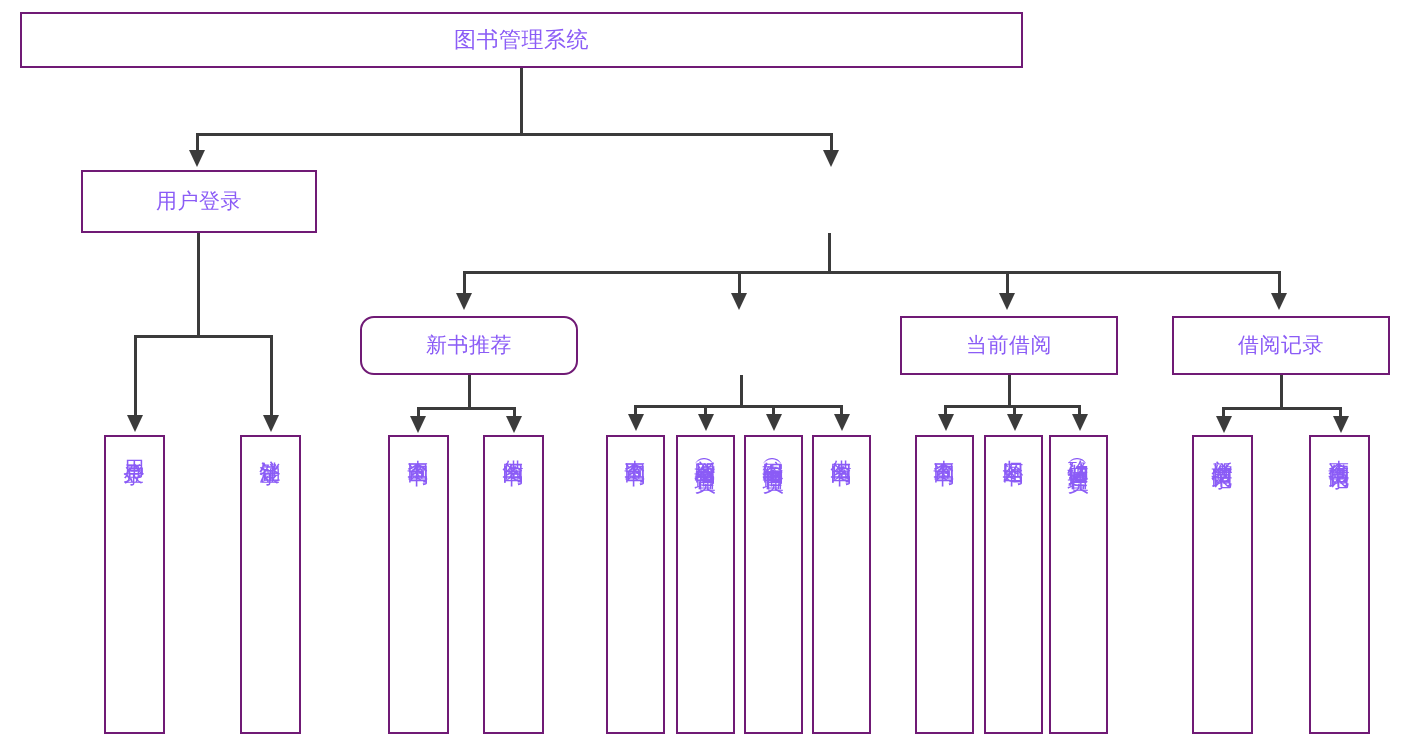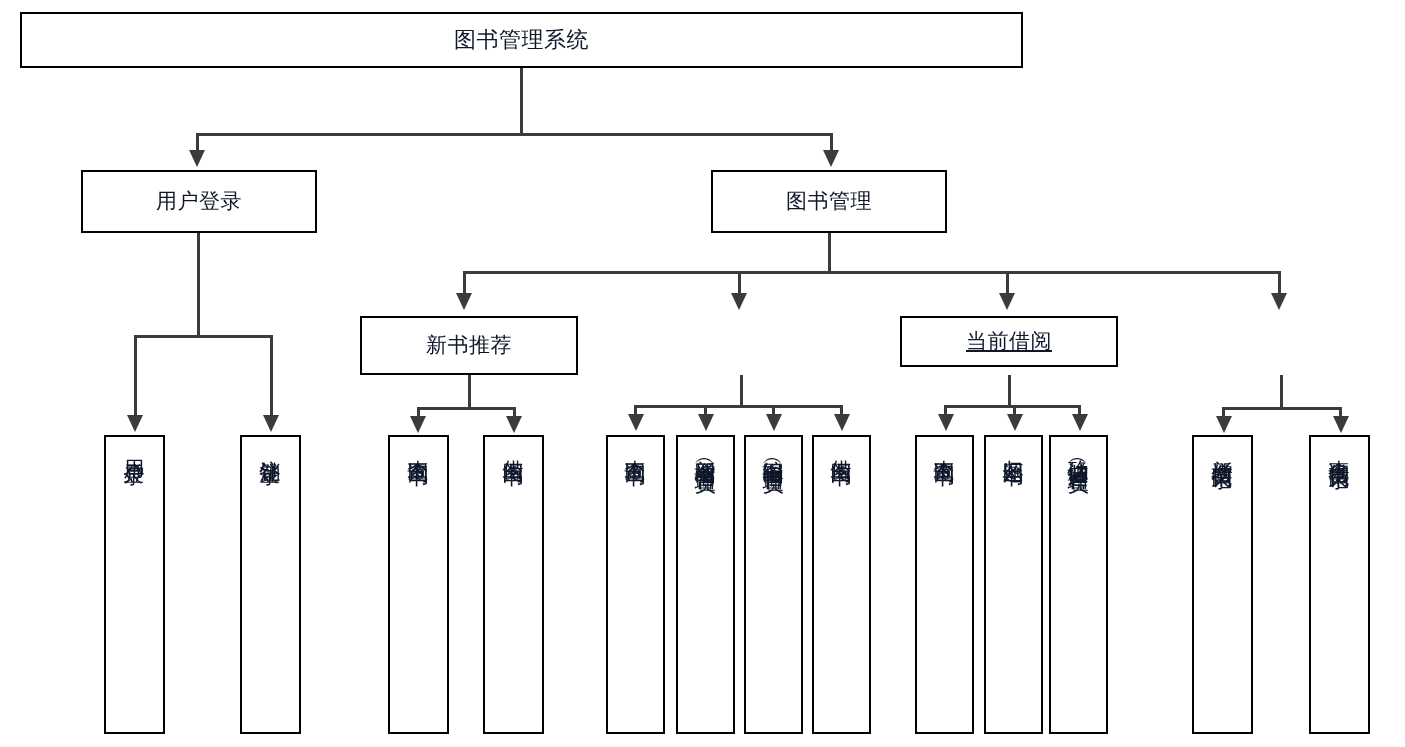--- a/index.html
+++ b/index.html
@@ -11,26 +11,26 @@
     position: relative;
     width: 1405px;
     height: 747px;
     background: #ffffff;
     font-family: "Liberation Sans", "DejaVu Sans", sans-serif;
     overflow: hidden;
   }
   .node {
     position: absolute;
     box-sizing: border-box;
-    border: 2px solid #000000;
+    border: 2px solid #701a75;
     background: #ffffff;
     display: flex;
     align-items: center;
     justify-content: center;
-    color: #0f172a;
+    color: #8b5cf6;
   }
   .node .label {
     display: block;
     text-align: center;
     line-height: 1.18;
     letter-spacing: 0.5px;
   }
   .node.horiz .label {
     font-size: 21px;
     writing-mode: horizontal-tb;
@@ -91,47 +91,47 @@
   <div class="ln v" style="left:196px; top:133px; height:22px;"></div>
   <div class="arrow" style="left:189px; top:150px;"></div>
 
   <div class="ln v" style="left:830px; top:133px; height:22px;"></div>
   <div class="arrow" style="left:823px; top:150px;"></div>
 
   <div class="node horiz" style="left:81px; top:170px; width:236px; height:63px;">
     <span class="label">用户登录</span>
   </div>
 
-  <div class="node horiz" style="left:711px; top:170px; width:236px; height:63px;">
-    <span class="label">图书管理</span>
-  </div>
 
   <div class="ln v" style="left:197px; top:233px; height:104px;"></div>
   <div class="ln h" style="left:134px; top:335px; width:139px;"></div>
   <div class="ln v" style="left:134px; top:335px; height:83px;"></div>
   <div class="arrow" style="left:127px; top:415px;"></div>
   <div class="ln v" style="left:270px; top:335px; height:83px;"></div>
   <div class="arrow" style="left:263px; top:415px;"></div>
 
   <div class="ln v" style="left:828px; top:233px; height:40px;"></div>
   <div class="ln h" style="left:463px; top:271px; width:818px;"></div>
   <div class="ln v" style="left:463px; top:271px; height:25px;"></div>
   <div class="arrow" style="left:456px; top:293px;"></div>
   <div class="ln v" style="left:738px; top:271px; height:25px;"></div>
   <div class="arrow" style="left:731px; top:293px;"></div>
   <div class="ln v" style="left:1006px; top:271px; height:25px;"></div>
   <div class="arrow" style="left:999px; top:293px;"></div>
   <div class="ln v" style="left:1278px; top:271px; height:25px;"></div>
   <div class="arrow" style="left:1271px; top:293px;"></div>
 
-  <div class="node horiz" style="left:360px; top:316px; width:218px; height:59px;">
+  <div class="node horiz" style="left:360px; top:316px; width:218px; height:59px;border-radius:14px;">
     <span class="label">新书推荐</span>
   </div>
-  <div class="node horiz" style="left:900px; top:316px; width:218px; height:51px;text-decoration:underline;">
+  <div class="node horiz" style="left:900px; top:316px; width:218px; height:59px;">
     <span class="label">当前借阅</span>
+  </div>
+  <div class="node horiz" style="left:1172px; top:316px; width:218px; height:59px;">
+    <span class="label">借阅记录</span>
   </div>
 
   <div class="ln v" style="left:468px; top:375px; height:35px;"></div>
   <div class="ln h" style="left:417px; top:407px; width:99px;"></div>
   <div class="ln v" style="left:417px; top:407px; height:12px;"></div>
   <div class="arrow" style="left:410px; top:416px;"></div>
   <div class="ln v" style="left:513px; top:407px; height:12px;"></div>
   <div class="arrow" style="left:506px; top:416px;"></div>
 
   <div class="ln v" style="left:740px; top:375px; height:33px;"></div>

